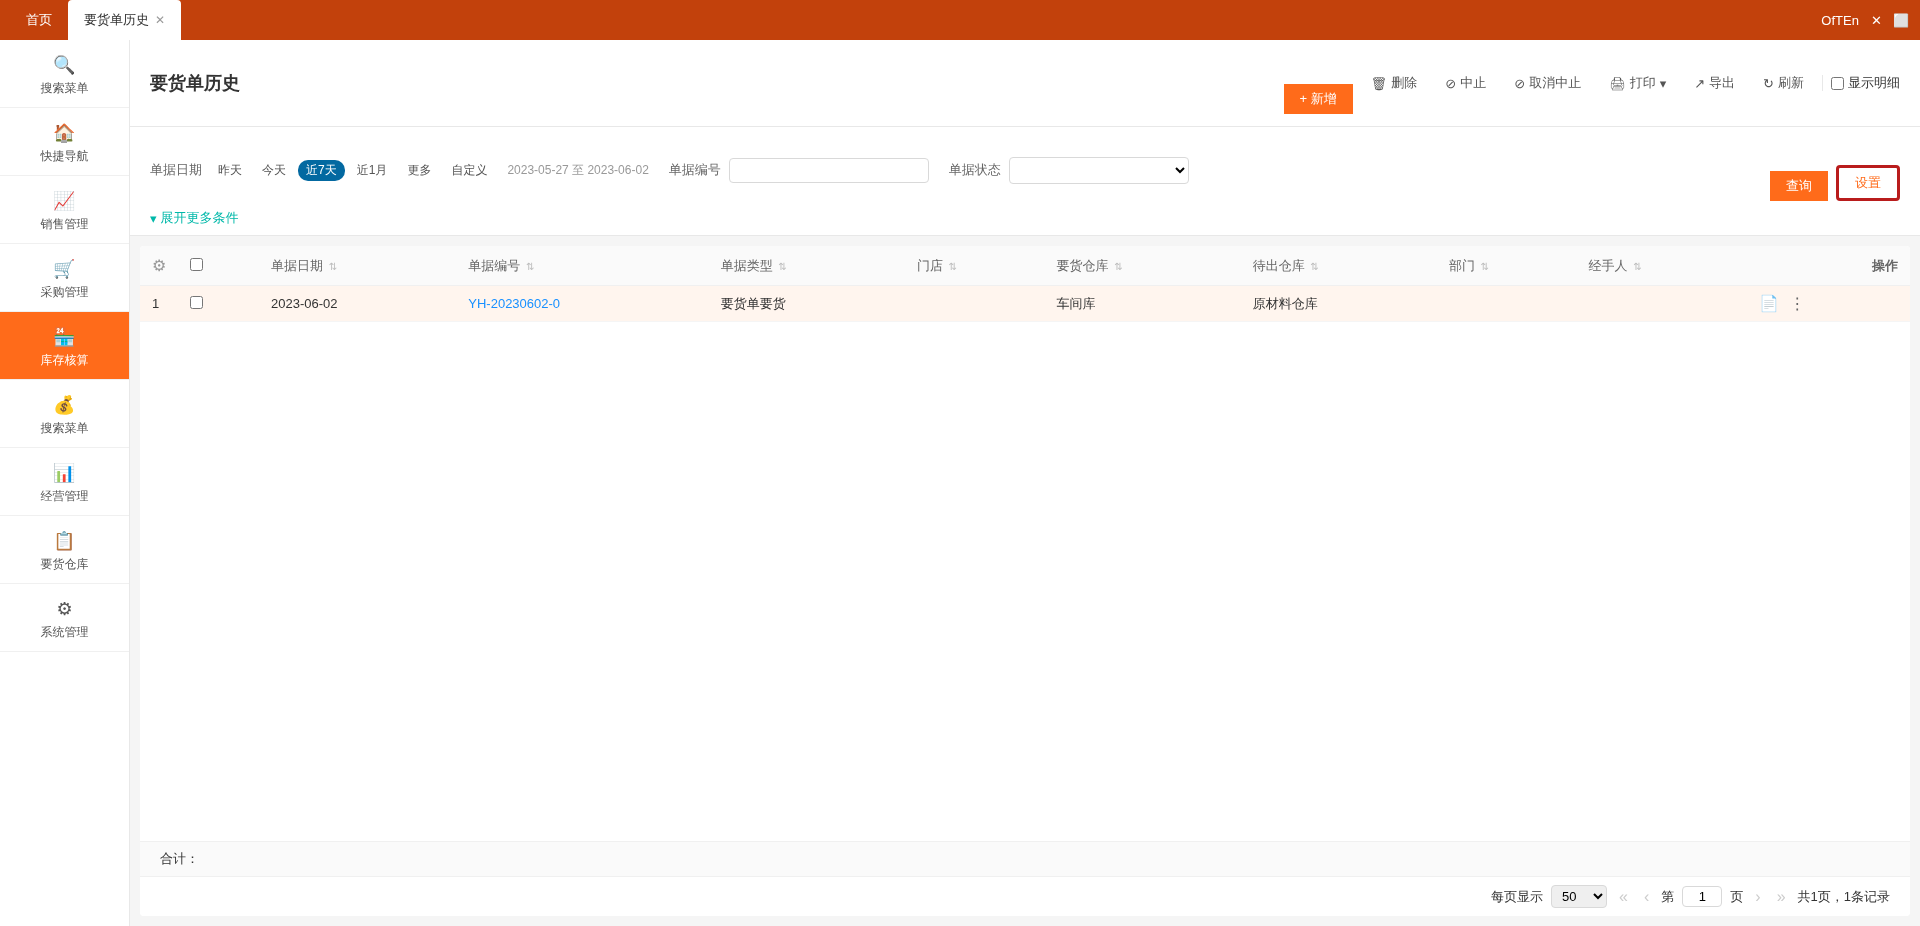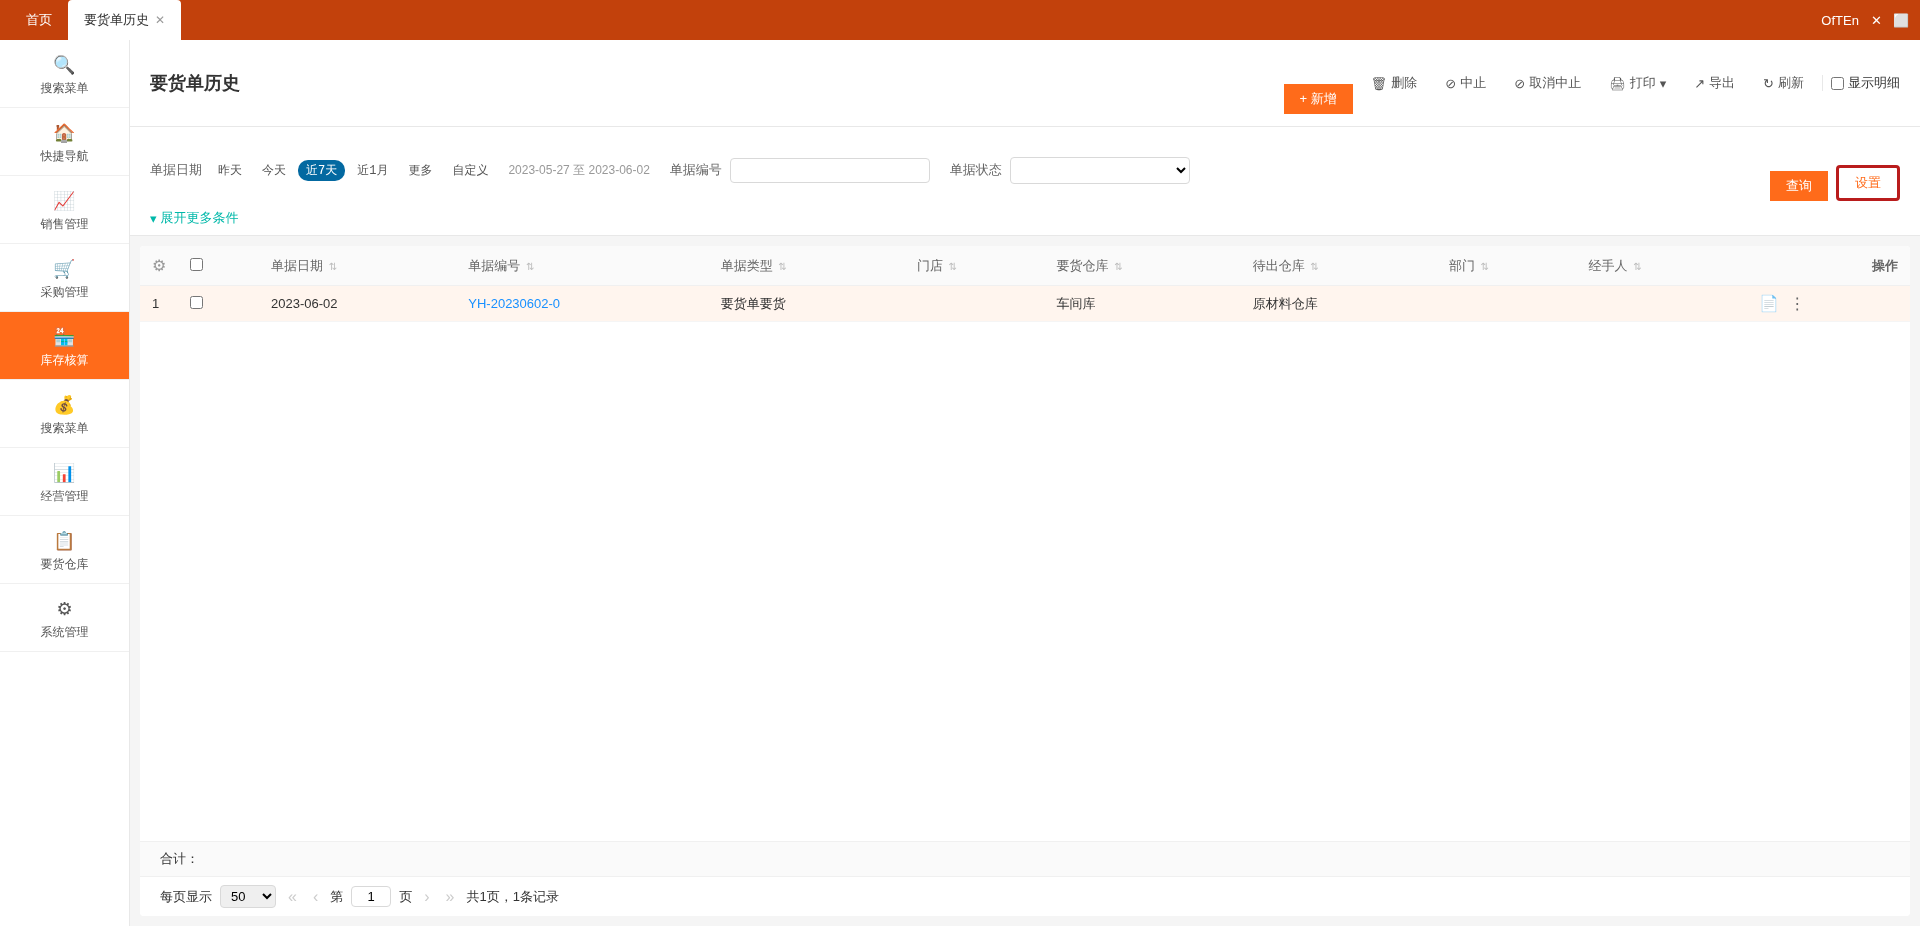--- a/index.html
+++ b/index.html
@@ -34,21 +34,21 @@
     .btn { display: flex; align-items: center; gap: 4px; padding: 5px 10px; border: none; background: none; cursor: pointer; color: #555; font-size: 13px; border-radius: 3px; }
     .btn-primary { background: #ff6b1a; color: white; border-radius: 0; padding: 6px 16px; margin-top: 32px; }
     .btn-secondary { background: white; color: #ff6b1a; border: 3px solid #b91c1c; border-radius: 4px; padding: 6px 16px; }
 
     
     .filter-area { background: white; padding: 12px 20px 8px; border-bottom: 1px solid #e8e8e8; flex-shrink: 0; }
     .filter-row { display: flex; align-items: center; gap: 20px; margin-bottom: 8px; flex-wrap: wrap; }
     .filter-group { display: flex; align-items: center; gap: 8px; }
     .filter-label { color: #666; font-size: 13px; white-space: nowrap; }
     .filter-date-buttons { display: flex; align-items: center; gap: 4px; }
-    .date-btn { padding: 2px 8px; border: none; background: none; cursor: pointer; color: #555; font-size: 12px; border-radius: 3px; font-family: Liberation Mono, monospace; }
+    .date-btn { padding: 2px 8px; border: none; background: none; cursor: pointer; color: #555; font-size: 12px; border-radius: 3px; }
     .date-btn.active { background: #0369a1; color: white; border-radius: 10px; }
     .date-range { font-size: 12px; color: #999; margin-left: 4px; }
     .filter-input { border: 1px solid #d9d9d9; border-radius: 4px; padding: 4px 8px; font-size: 13px; outline: none; width: 200px; }
     .filter-select { border: 1px solid #d9d9d9; border-radius: 4px; padding: 4px 8px; font-size: 13px; outline: none; min-width: 180px; background: white; }
     .expand-more { color: #00b8a9; cursor: pointer; font-size: 13px; display: flex; align-items: center; gap: 4px; }
 
     
     .table-area { flex: 1; background: white; margin: 10px; border-radius: 4px; overflow: hidden; display: flex; flex-direction: column; }
     .table-wrapper { flex: 1; overflow: auto; }
     table { width: 100%; border-collapse: collapse; }
@@ -57,21 +57,21 @@
     th .sort-icon { color: #bbb; font-size: 10px; margin-left: 2px; }
     td { padding: 8px 12px; border-bottom: 1px solid #f5f5f5; font-size: 13px; color: #333; }
     tr.row-highlight { background: #fff5ee; }
     .link-text { color: #1890ff; cursor: pointer; text-decoration: none; }
     .action-btn { background: none; border: none; cursor: pointer; color: #666; font-size: 16px; padding: 0 3px; }
 
     
     .footer-summary { background: #fafafa; padding: 8px 20px; border-top: 1px solid #f0f0f0; font-size: 13px; color: #333; flex-shrink: 0; }
 
     
-    .pagination { background: white; padding: 8px 20px; display: flex; align-items: center; gap: 8px; border-top: 1px solid #f0f0f0; flex-shrink: 0; font-size: 13px; }
+    .pagination { background: white; padding: 8px 20px; display: flex; align-items: center; justify-content: flex-end; gap: 8px; border-top: 1px solid #f0f0f0; flex-shrink: 0; font-size: 13px; }
     .page-size-select { border: 1px solid #d9d9d9; border-radius: 4px; padding: 2px 6px; font-size: 13px; }
     .page-btn { border: none; background: none; cursor: pointer; color: #555; font-size: 16px; padding: 0 4px; }
     .page-btn:disabled { color: #ccc; cursor: not-allowed; }
     .page-input { border: 1px solid #d9d9d9; border-radius: 4px; padding: 2px 6px; width: 40px; text-align: center; font-size: 13px; }
 
     
     .action-col { display: flex; gap: 4px; }
     .th-settings { width: 36px; text-align: center; }
     .settings-icon { cursor: pointer; color: #999; font-size: 16px; }
 

